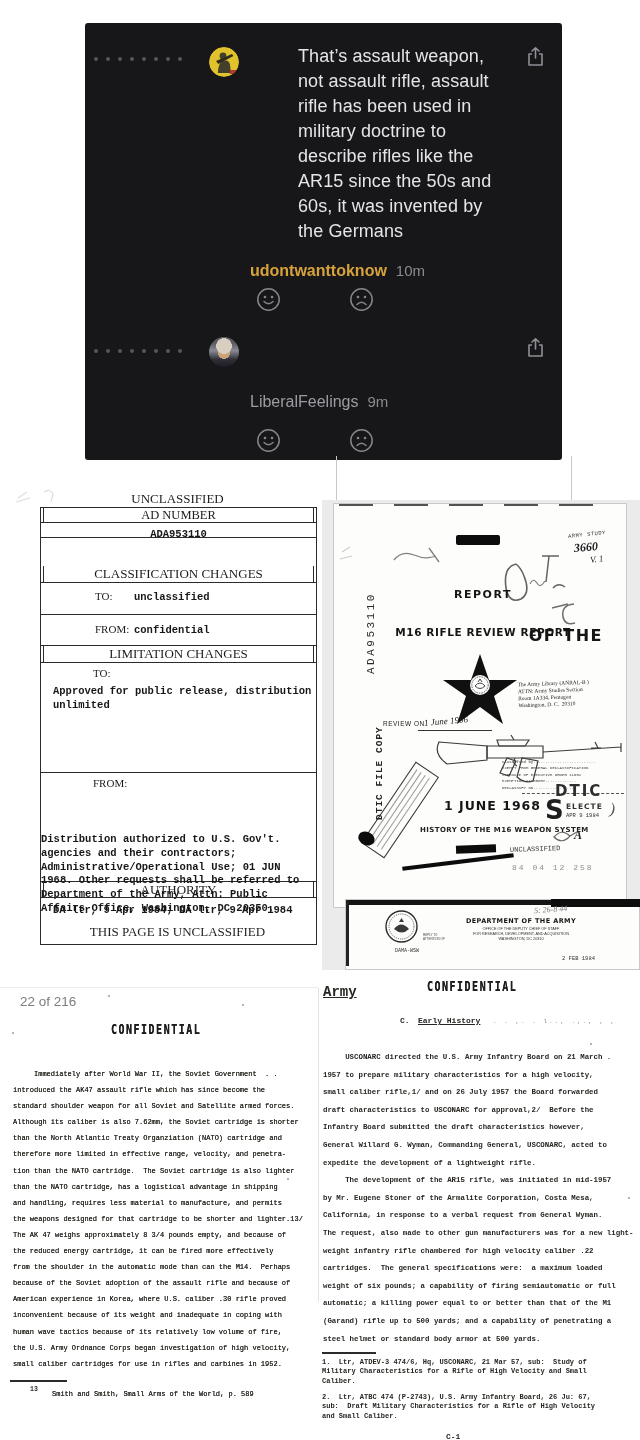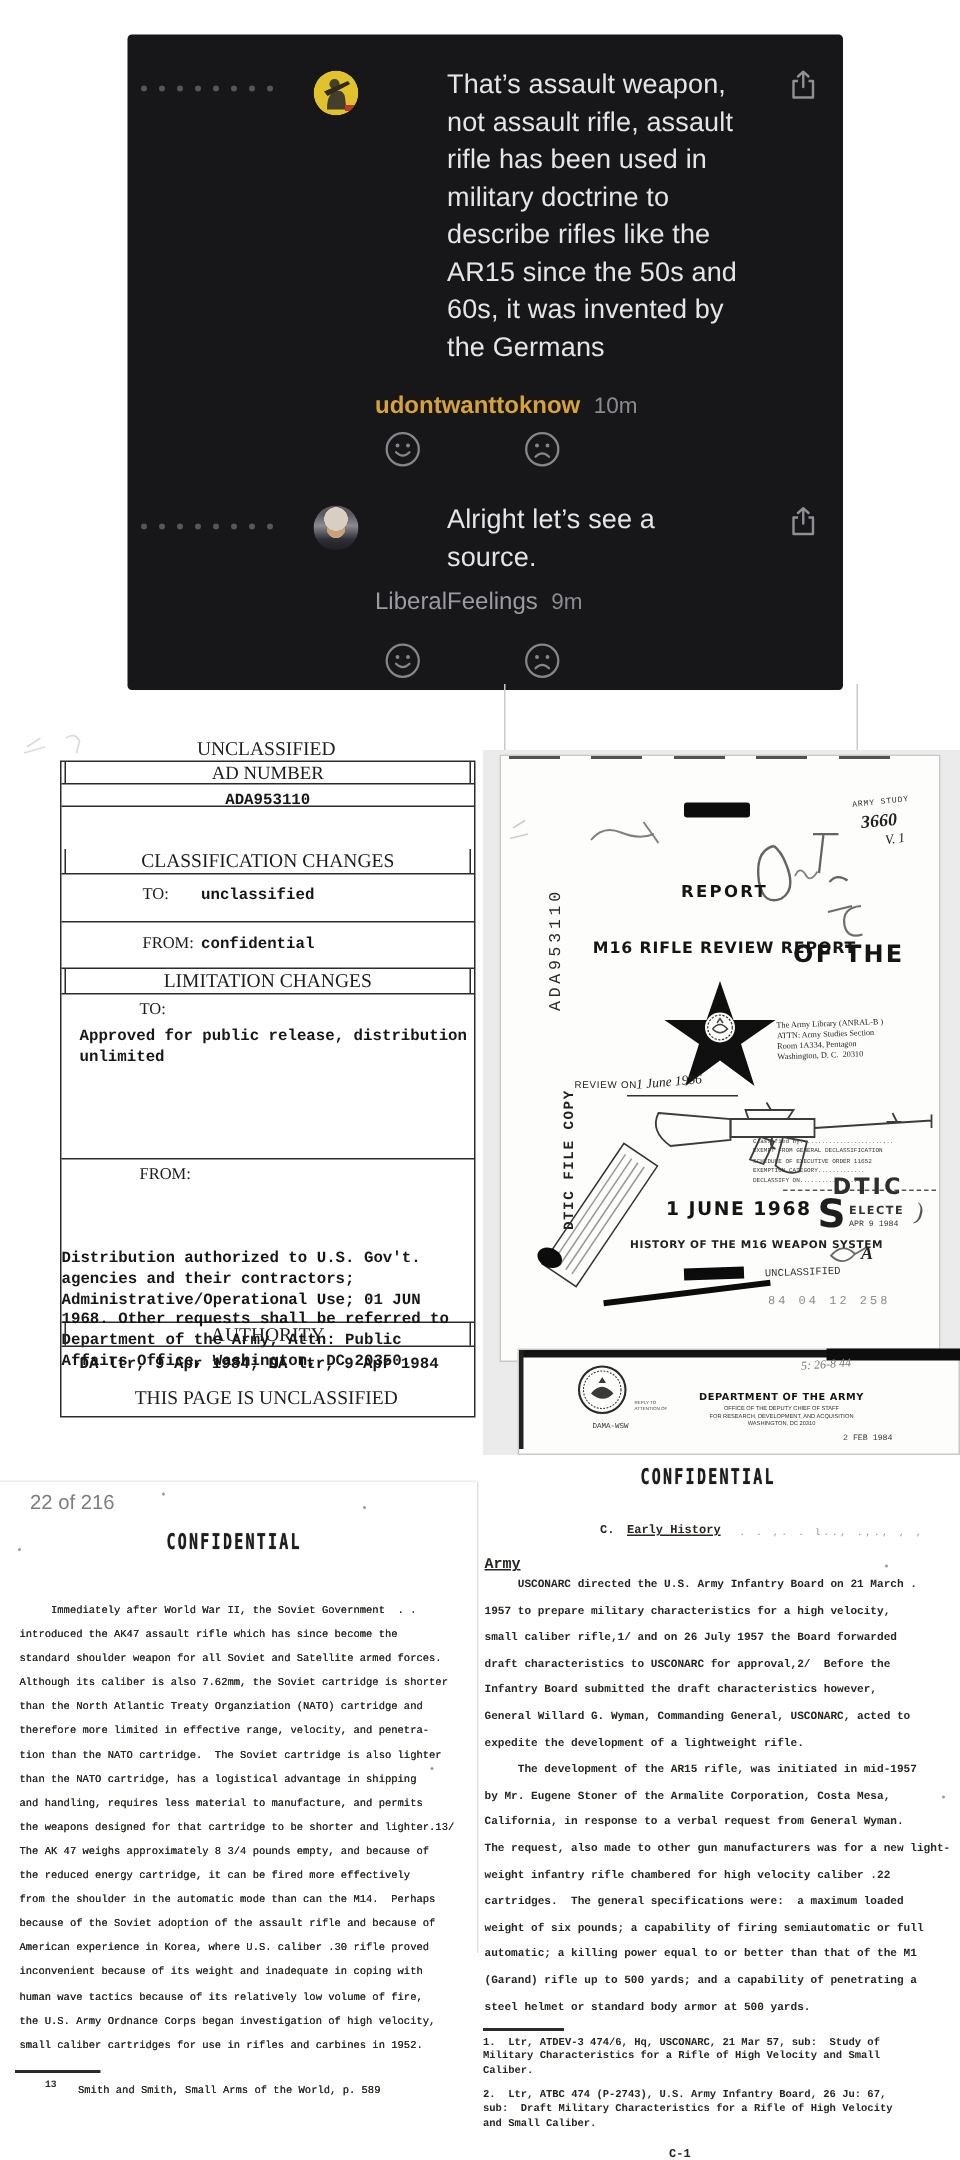--- a/index.html
+++ b/index.html
@@ -128,22 +128,20 @@
       <i></i>
         <i></i>
         <i></i>
         <i></i>
         <i></i>
         <i></i>
         <i></i>
         <i></i>
     </div>
     <div class="abs avatar avatar2" style="left:124px;top:314px;"></div>
-    <div class="abs cmt-text preline" style="left:165px;top:311px;width:235px;">Alright let’s see a
-source.</div>
     <div class="abs" style="left:165px;top:370px;white-space:nowrap;">
       <span class="cmt-user" style="color:#9b9ba1;font-weight:normal;">LiberalFeelings</span><span class="cmt-time">9m</span>
     </div>
     <div class="abs" style="left:171px;top:405px;">
       <svg width="25" height="25" viewBox="0 0 25 25">
         <circle cx="12.5" cy="12.5" r="10.7" fill="none" stroke="#85858b" stroke-width="1.5"></circle>
         <circle cx="9" cy="10" r="1.3" fill="#85858b"></circle>
         <circle cx="16" cy="10" r="1.3" fill="#85858b"></circle>
         <path d="M8 14.5 q4.5 4.5 9 0" fill="none" stroke="#85858b" stroke-width="1.5" stroke-linecap="round"></path>
       </svg>
@@ -315,21 +313,21 @@
     <div class="rel abs" style="left:205px;top:-1px;width:90px;height:8px;background:#0d0d0d;"></div>
     <div class="rel abs" style="left:0;top:0;width:3px;height:66px;background:#222;"></div>
     <div class="rel abs hand" style="left:188px;top:5px;font-size:8px;color:#777;transform:rotate(-4deg);">5: 26-8 44</div>
 
     <svg class="rel abs" style="left:38px;top:9px;" width="35" height="35" viewBox="0 0 35 35">
       <circle cx="17.5" cy="17.5" r="15.5" fill="none" stroke="#2b2b2b" stroke-width="1.4"></circle>
       <circle cx="17.5" cy="17.5" r="12.5" fill="none" stroke="#2b2b2b" stroke-width=".7" stroke-dasharray="1.2 1"></circle>
       <path d="M10 20 q7 -9 15 0 q-7 7 -15 0 z M15 13 l2.5 -4 l2.5 4" fill="#3a3a3a"></path>
     </svg>
 
-    <div class="rel abs center" style="left:90px;top:27px;width:170px;">
+    <div class="rel abs center" style="left:90px;top:17px;width:170px;">
       <div class="title-b" style="font-size:6.5px;letter-spacing:.4px;">DEPARTMENT OF THE ARMY</div>
       <div class="sans" style="font-size:3.8px;color:#333;margin-top:1.5px;">OFFICE OF THE DEPUTY CHIEF OF STAFF</div>
       <div class="sans" style="font-size:3.8px;color:#333;margin-top:1px;">FOR RESEARCH, DEVELOPMENT, AND ACQUISITION</div>
       <div class="sans" style="font-size:3.8px;color:#333;margin-top:1px;">WASHINGTON, DC  20310</div>
     </div>
 
     <div class="rel abs sans pre" style="left:77px;top:34px;font-size:3px;line-height:3.6px;color:#444;">REPLY TO
 ATTENTION OF</div>
     <div class="rel abs mono" style="left:49px;top:48px;font-size:5px;color:#333;">DAMA-WSW</div>
     <div class="rel abs mono" style="left:216px;top:55px;font-size:5.5px;color:#333;">2 FEB 1984</div>
@@ -364,21 +362,21 @@
   <span class="abs tw twL" style="left:52px;top:1390px;font-size:7px;line-height:9px;">Smith and Smith, Small Arms of the World, p. 589</span>
   <div class="abs speck" style="left:108px;top:995px;"></div>
   <div class="abs speck" style="left:242px;top:1004px;"></div>
   <div class="abs speck" style="left:12px;top:1032px;"></div>
   <div class="abs speck" style="left:287px;top:1178px;"></div>
 
   <div class="abs stamp" style="left:427px;top:978px;">CONFIDENTIAL</div>
   <span class="abs mono" style="left:400px;top:1016px;font-size:8px;font-weight:bold;color:#282521;">C.</span>
   <span class="abs mono u" style="left:418px;top:1016px;font-size:8px;font-weight:bold;color:#282521;">Early History</span>
   <span class="abs mono" style="left:493px;top:1018px;font-size:6px;letter-spacing:2px;color:#8a8a8a;">. . ,. . l..,  .,.,  , ,</span>
-  <div class="abs mono u" style="left:323px;top:1038px;font-size:10px;font-weight:bold;color:#282521;text-align:right;">Army</div>
+  <div class="abs mono u" style="left:323px;top:984px;font-size:14px;font-weight:bold;color:#282521;text-align:right;">Army</div>
   <div class="abs tw twR" style="left:323px;top:1049px;">     USCONARC directed the U.S. Army Infantry Board on 21 March .
 1957 to prepare military characteristics for a high velocity,
 small caliber rifle,1/ and on 26 July 1957 the Board forwarded
 draft characteristics to USCONARC for approval,2/  Before the
 Infantry Board submitted the draft characteristics however,
 General Willard G. Wyman, Commanding General, USCONARC, acted to
 expedite the development of a lightweight rifle.
      The development of the AR15 rifle, was initiated in mid-1957
 by Mr. Eugene Stoner of the Armalite Corporation, Costa Mesa,
 California, in response to a verbal request from General Wyman.

